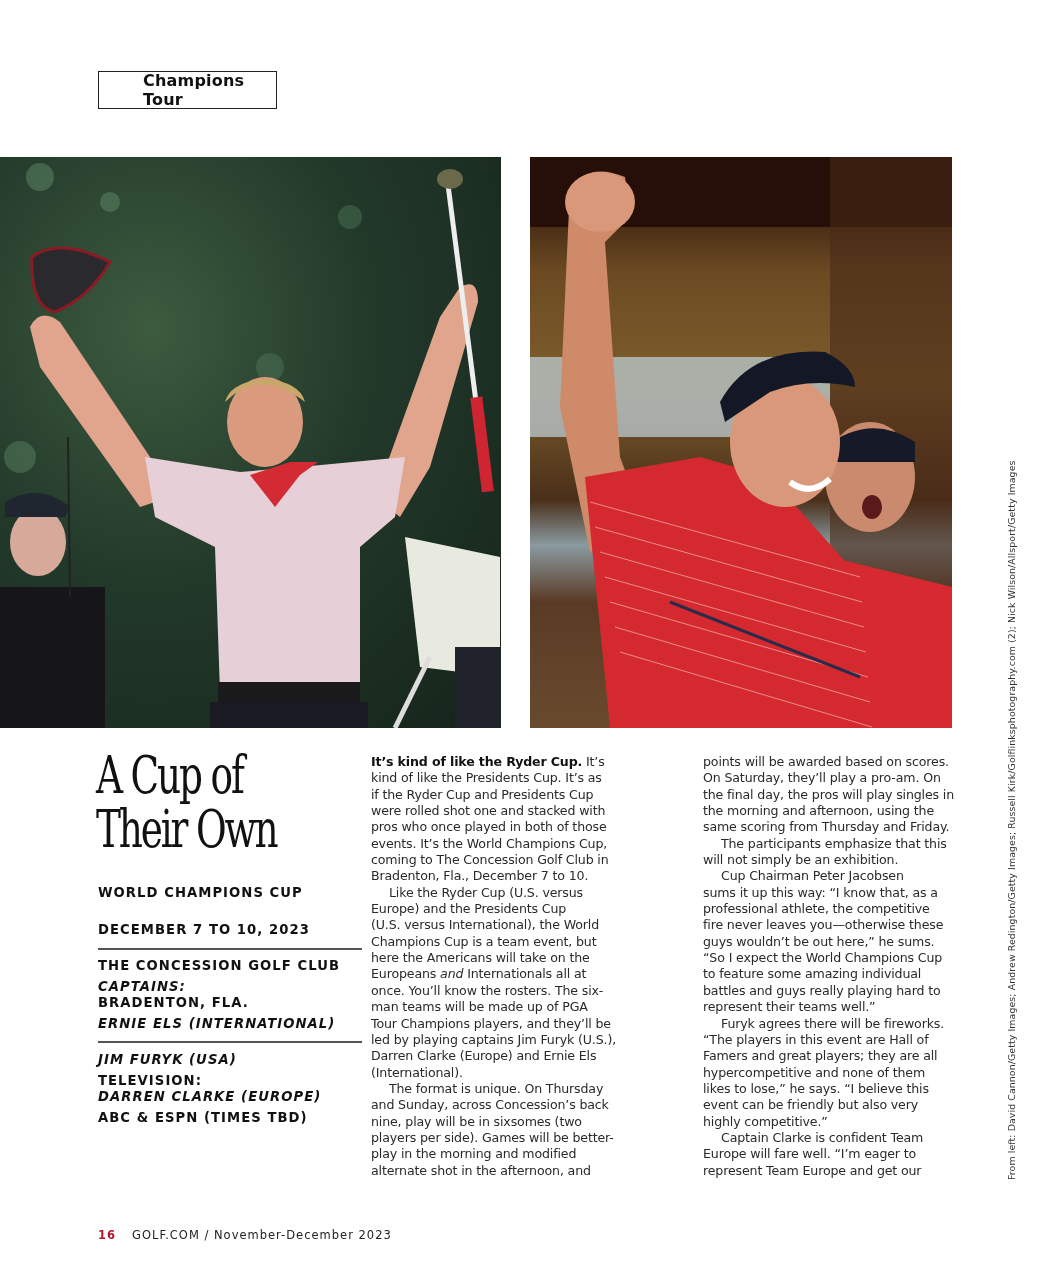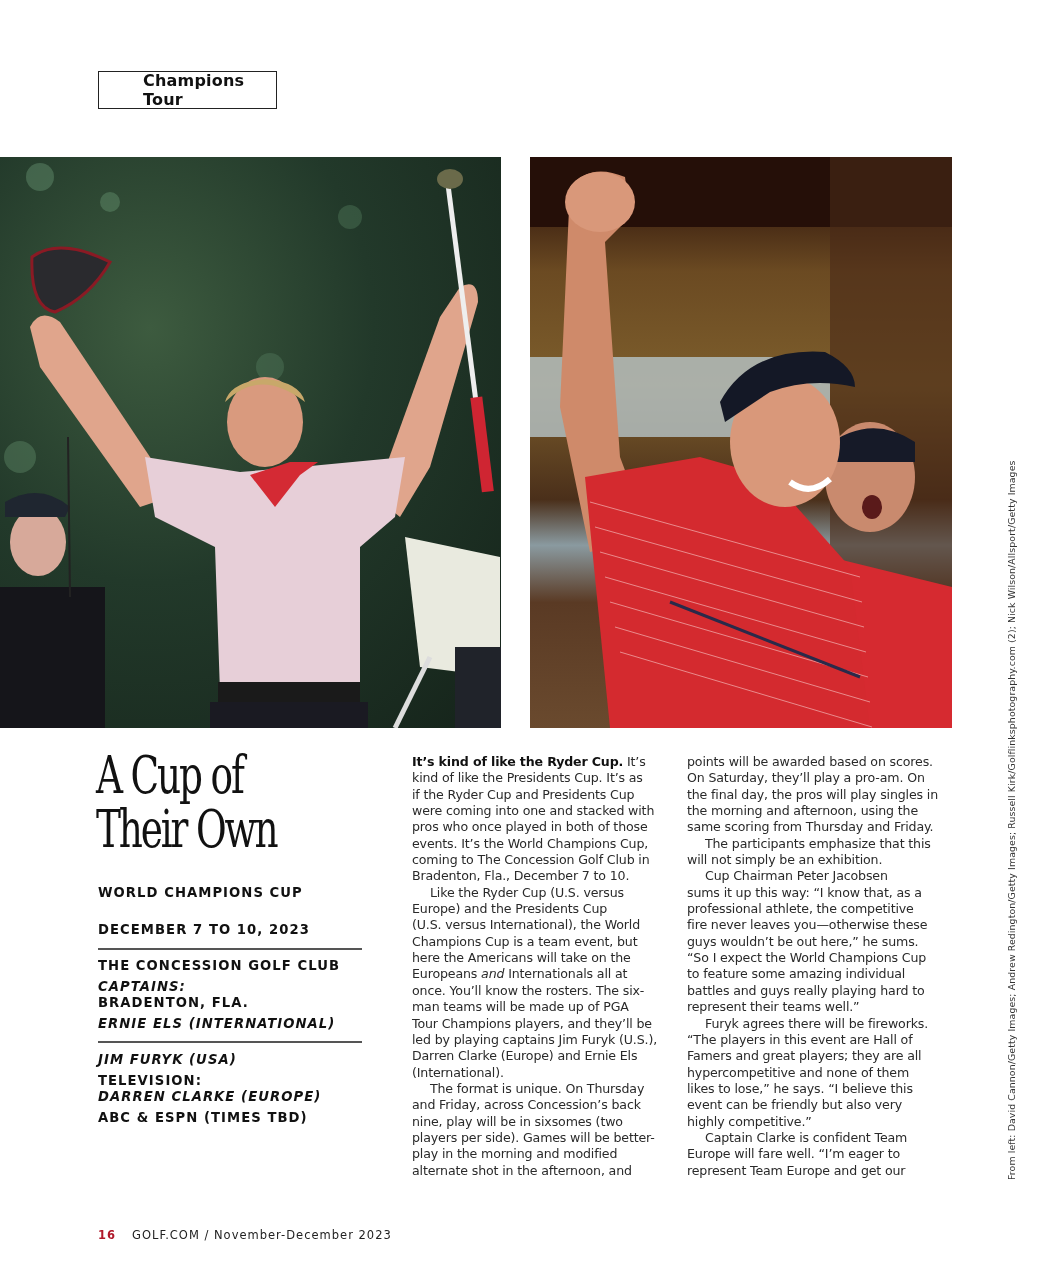--- a/index.html
+++ b/index.html
@@ -45,22 +45,22 @@
     .rule { position: absolute; left: 98px; width: 264px; height: 1.5px; background: #555; }
     .rule-1 { top: 948px; }
     .rule-2 { top: 1041px; }
 
     
     .col {
       position: absolute; top: 754px; width: 270px;
       font-family: "DejaVu Sans", sans-serif; font-size: 12.6px; line-height: 16.35px;
       color: #2a2a2a; letter-spacing: -0.15px;
     }
-    .col-1 { left: 412px; }
-    .col-2 { left: 687px; }
+    .col-1 { left: 371px; }
+    .col-2 { left: 703px; }
     .col .line { display: block; white-space: nowrap; }
     .col b { color: #111; }
 
     
     .footer {
       position: absolute; left: 98px; top: 1228px;
       font-family: "DejaVu Sans", sans-serif; font-size: 11.5px; letter-spacing: 1px; color: #222;
     }
     .footer .page-num { color: #b0182a; font-weight: bold; margin-right: 16px; }
 
@@ -173,39 +173,39 @@
 
 <div class="info info-tv">
   <div>TELEVISION:</div>
   <div>ABC &amp; ESPN (TIMES TBD)</div>
 </div>
 
 <div class="col col-1">
   <span class="line"><b>It’s kind of like the Ryder Cup.</b><span> It’s</span></span>
   <span class="line">kind of like the Presidents Cup. It’s as</span>
   <span class="line">if the Ryder Cup and Presidents Cup</span>
-  <span class="line">were coming into one and stacked with</span>
+  <span class="line">were rolled shot one and stacked with</span>
   <span class="line">pros who once played in both of those</span>
   <span class="line">events. It’s the World Champions Cup,</span>
   <span class="line">coming to The Concession Golf Club in</span>
   <span class="line">Bradenton, Fla., December 7 to 10.</span>
   <span class="line" style="padding-left:18px">Like the Ryder Cup (U.S. versus</span>
   <span class="line">Europe) and the Presidents Cup</span>
   <span class="line">(U.S. versus International), the World</span>
   <span class="line">Champions Cup is a team event, but</span>
   <span class="line">here the Americans will take on the</span>
   <span class="line"><span>Europeans </span><i>and</i><span> Internationals all at</span></span>
   <span class="line">once. You’ll know the rosters. The six-</span>
   <span class="line">man teams will be made up of PGA</span>
   <span class="line">Tour Champions players, and they’ll be</span>
   <span class="line">led by playing captains Jim Furyk (U.S.),</span>
   <span class="line">Darren Clarke (Europe) and Ernie Els</span>
   <span class="line">(International).</span>
   <span class="line" style="padding-left:18px">The format is unique. On Thursday</span>
-  <span class="line">and Friday, across Concession’s back</span>
+  <span class="line">and Sunday, across Concession’s back</span>
   <span class="line">nine, play will be in sixsomes (two</span>
   <span class="line">players per side). Games will be better-</span>
   <span class="line">play in the morning and modified</span>
   <span class="line">alternate shot in the afternoon, and</span>
 </div>
 
 <div class="col col-2">
   <span class="line">points will be awarded based on scores.</span>
   <span class="line">On Saturday, they’ll play a pro-am. On</span>
   <span class="line">the final day, the pros will play singles in</span>

